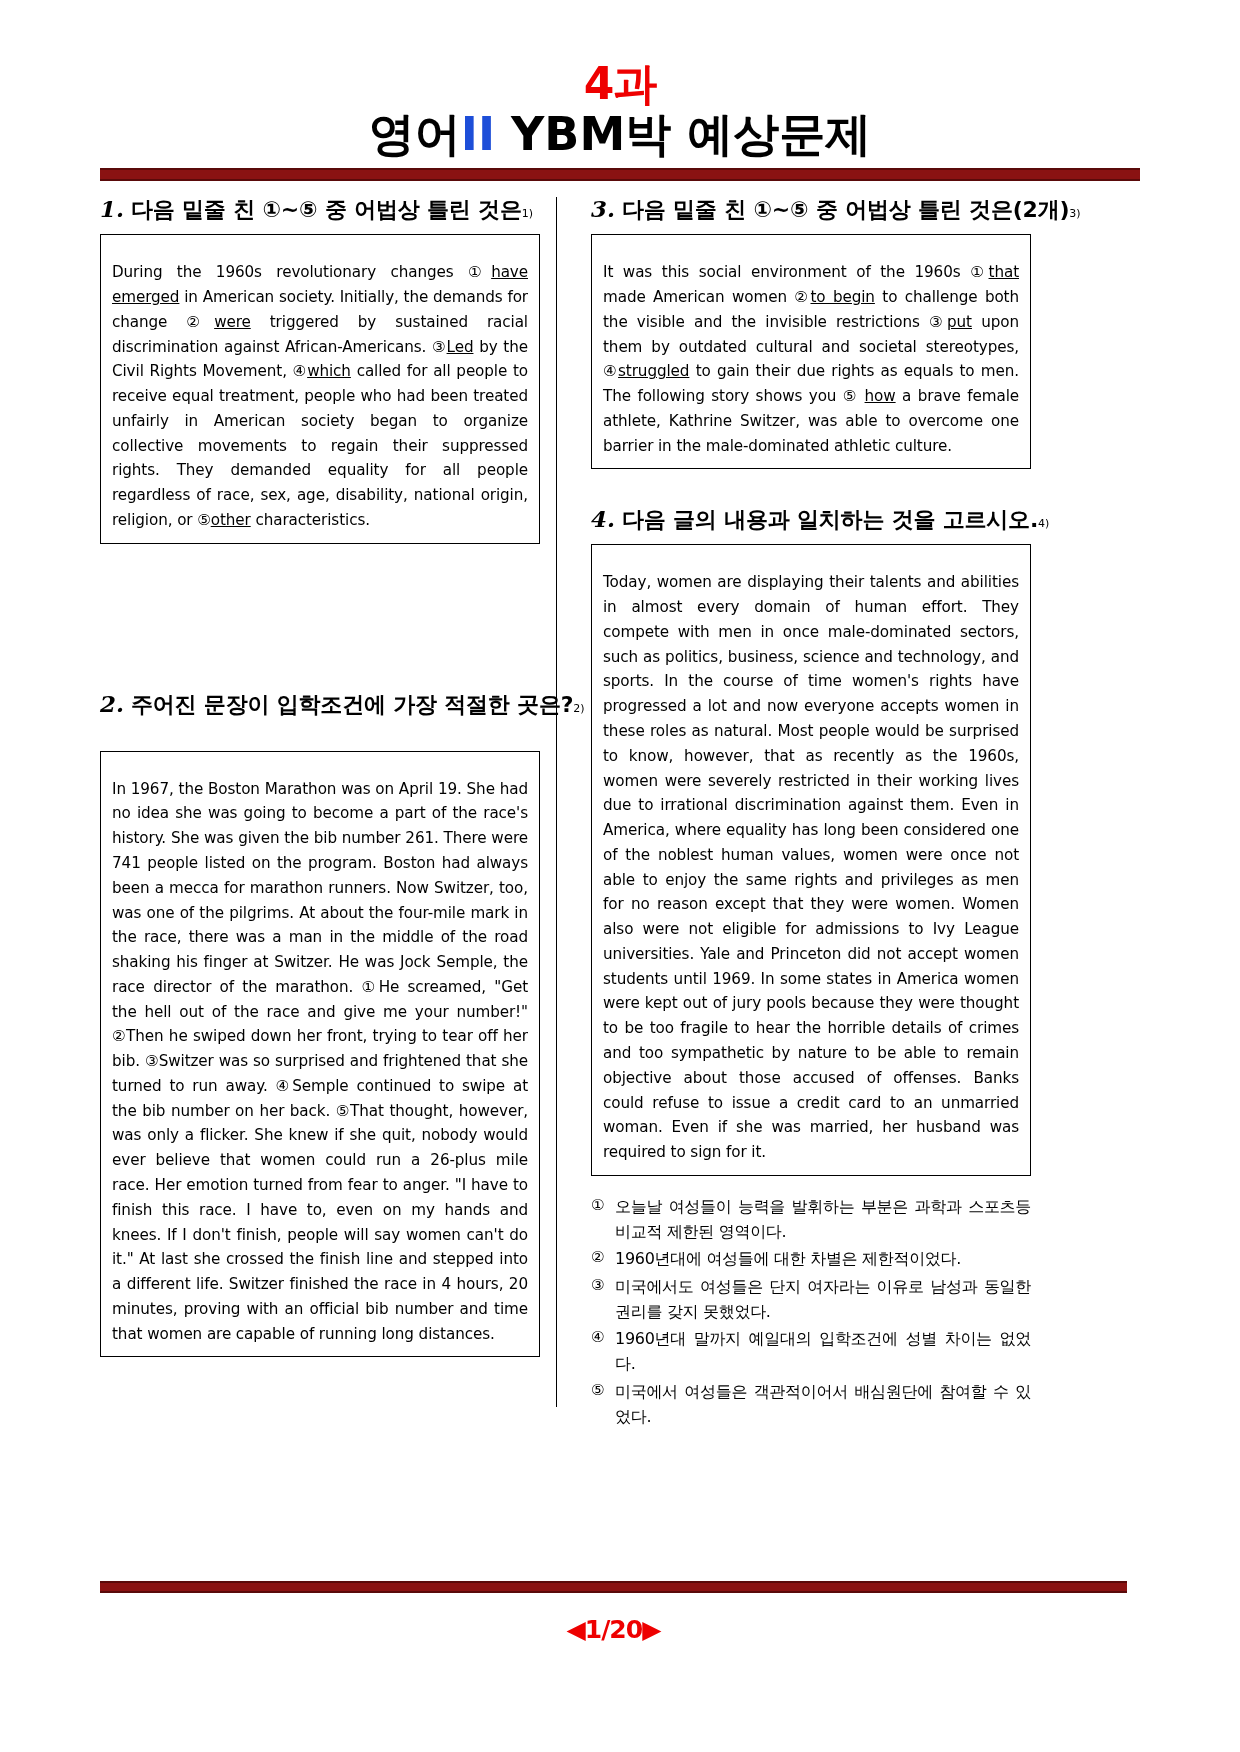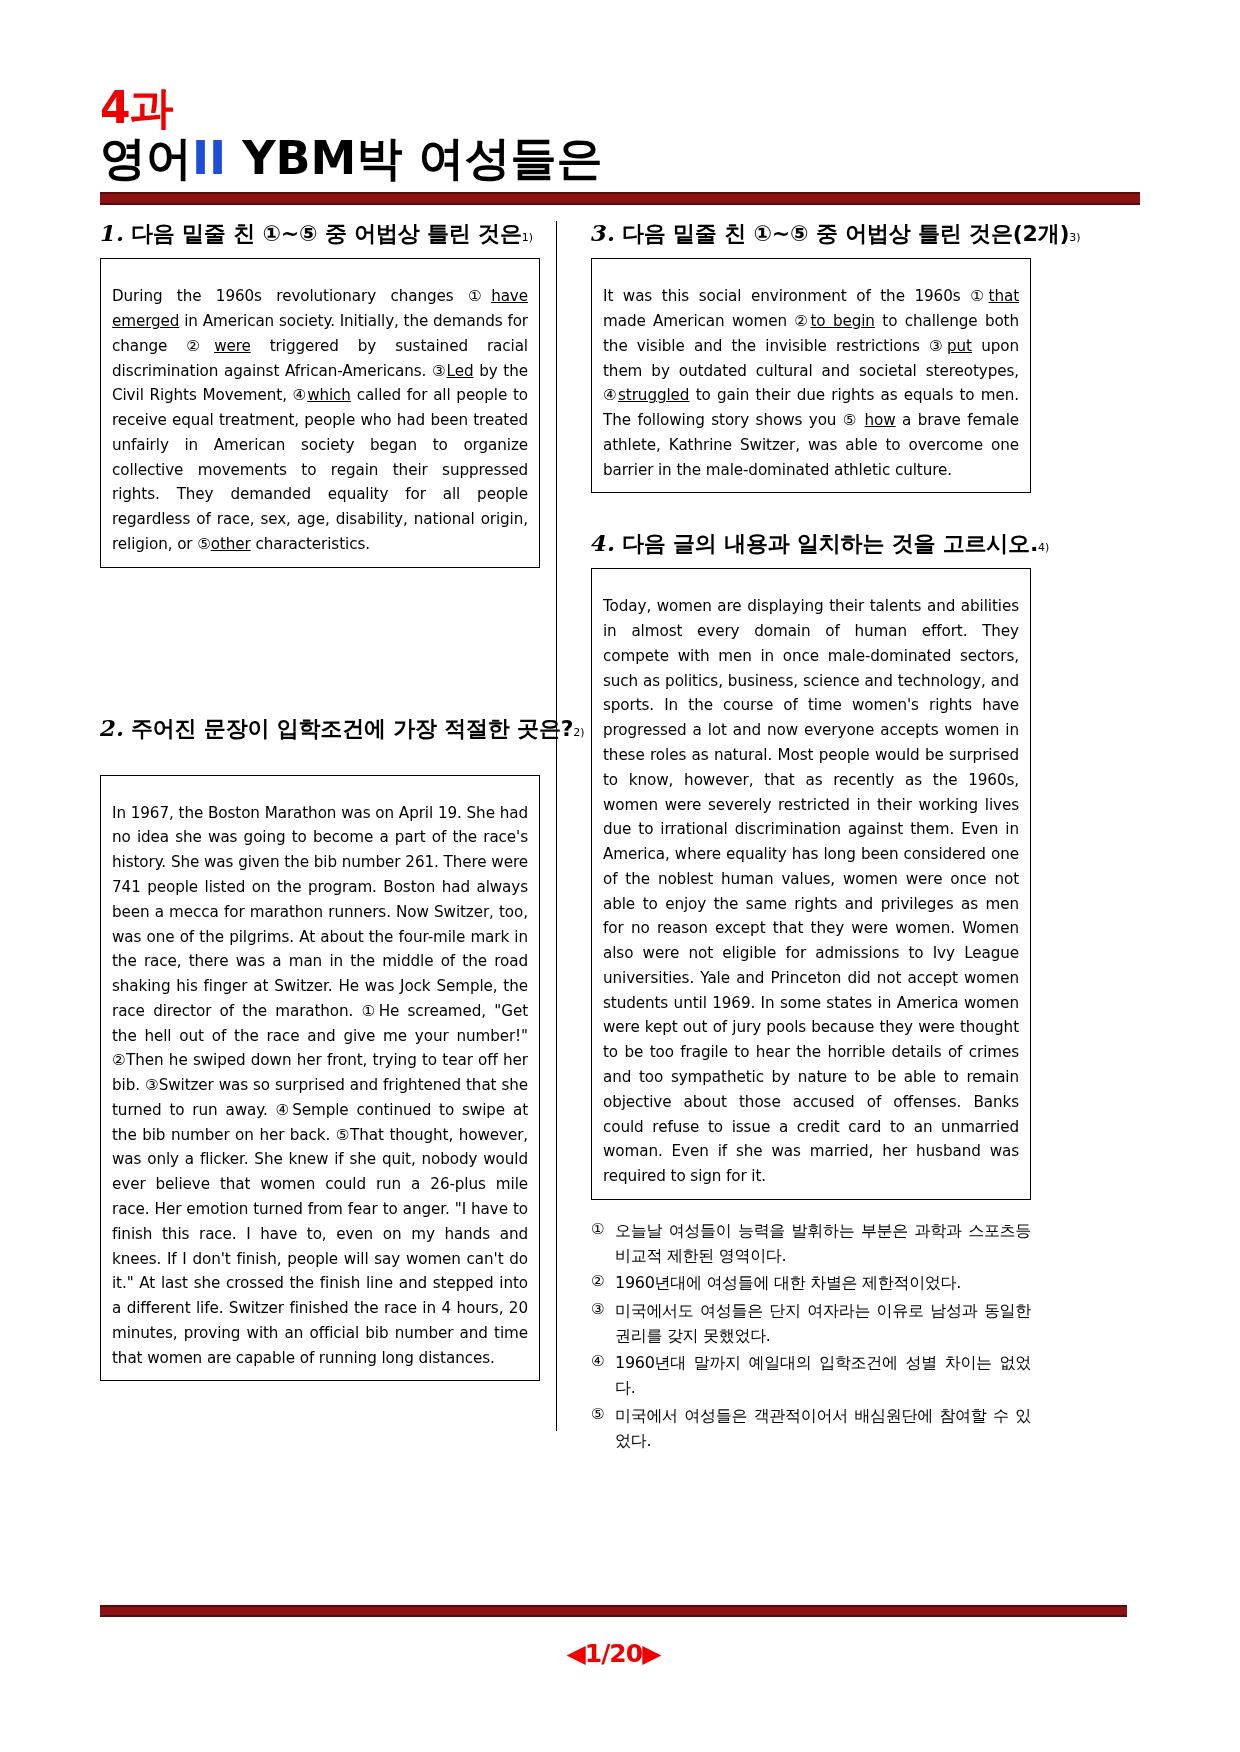--- a/index.html
+++ b/index.html
@@ -18,23 +18,22 @@
   .page {
     position: relative;
     width: 1240px;
     height: 1752px;
     box-sizing: border-box;
     padding: 0 100px;
   }
 
   
   .title-area {
-    text-align: left;
+    text-align: center;
     padding-top: 62px;
-    margin-top: 24px;
   }
   .title-lesson {
     font-size: 44px;
     font-weight: bold;
     color: #ee0000;
     letter-spacing: -1px;
     line-height: 1.0;
     font-family: "DejaVu Sans", "Liberation Sans", sans-serif;
     margin-bottom: 4px;
   }
@@ -167,21 +166,21 @@
     letter-spacing: -1px;
   }
 </style>
 </head>
 <body>
 
 <div class="page">
 
   <div class="title-area">
     <div class="title-lesson">4과</div>
-    <div class="title-main"><span>영어</span><span class="red">II</span><span> YBM박 여성들은</span></div>
+    <div class="title-main"><span>영어</span><span class="red">II</span><span> YBM박 예상문제</span></div>
     <div class="title-rule"></div>
   </div>
 
   <div class="columns">
 
     <div class="col col-left">
 
       <div class="qhead">
         <span class="qnum">1.</span>
         <span class="qtext">다음 밑줄 친 ①~⑤ 중 어법상 틀린 것은</span>

